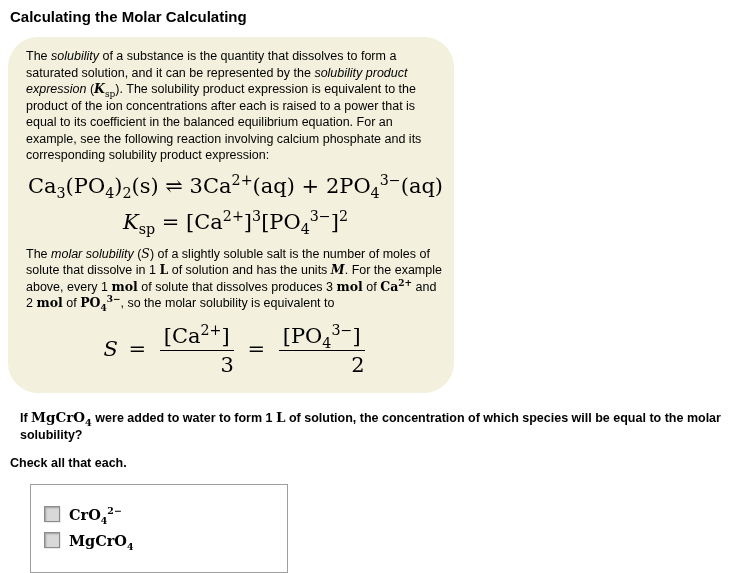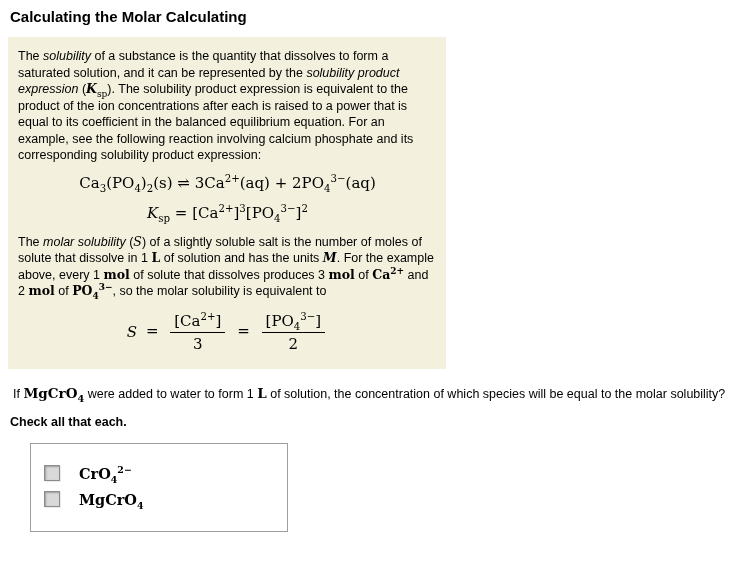--- a/index.html
+++ b/index.html
@@ -12,43 +12,44 @@
   .page { padding: 6px 8px 0 8px; }
 
   .page-title {
     font-size: 15px; font-weight: bold;
     margin: 2px 0 12px 2px;
   }
 
   .intro-box {
     background: #f3f1dd;
     width: 419px;
-    padding: 11px 9px 10px 10px;
+    padding: 11px 9px 10px 18px;
+    border-radius: 30px;
   }
   .intro-box p { margin: 0 0 10px 0; line-height: 16.5px; }
   .intro-box p:last-of-type { margin-bottom: 8px; }
 
   .mt { font-family: "DejaVu Serif", "Liberation Serif", serif; }
 
   .equation {
     text-align: center;
     font-family: "DejaVu Serif", "Liberation Serif", serif;
-    font-size: 15px;
+    font-size: 21px;
     margin: 10px 0 12px 0;
   }
   .equation sub, .equation sup { font-size: 0.68em; }
   sub, sup { font-size: 0.72em; line-height: 0; }
 
-  .frac { display: inline-block; vertical-align: middle; text-align: center; margin: 0 3px; }
+  .frac { display: inline-block; vertical-align: middle; text-align: right; margin: 0 3px; }
   .frac .top { display: block; border-bottom: 1px solid #000; padding: 0 4px 2px 4px; }
   .frac .bot { display: block; padding-top: 2px; }
   .eq-frac { margin: 12px 0 6px 0; }
   .eqsign { margin: 0 4px; }
 
-  .question { margin: 16px 0 12px 5px; line-height: 17px; }
+  .question { margin: 16px 0 12px 12px; line-height: 17px; font-weight: bold; }
   .question .mt { font-size: 13.5px; }
   .instruction { font-weight: bold; margin: 0 0 14px 2px; }
 
   .choices-box {
     margin-left: 22px;
     width: 243px;
     border: 1px solid #9e9e9e;
     background: #ffffff;
     padding: 12px 0 14px 13px;
   }
@@ -59,21 +60,21 @@
   .checkbox {
     width: 14px; height: 14px;
     background: #d9d9d9;
     border: 1px solid #8c8c8c;
     box-shadow: inset 1px 1px 2px rgba(0,0,0,0.28), 1px 1px 0 rgba(0,0,0,0.08);
     display: inline-block; flex: 0 0 auto;
   }
   .choice-label {
     font-family: "DejaVu Serif", "Liberation Serif", serif;
     font-weight: bold; font-size: 14.5px;
-    margin-left: 19px;
+    margin-left: 9px;
   }
   .choice-label sub, .choice-label sup { font-size: 0.65em; }
 </style>
 </head>
 <body>
 
 <div class="page">
 
   <div class="page-title">Calculating the Molar Calculating</div>
 

